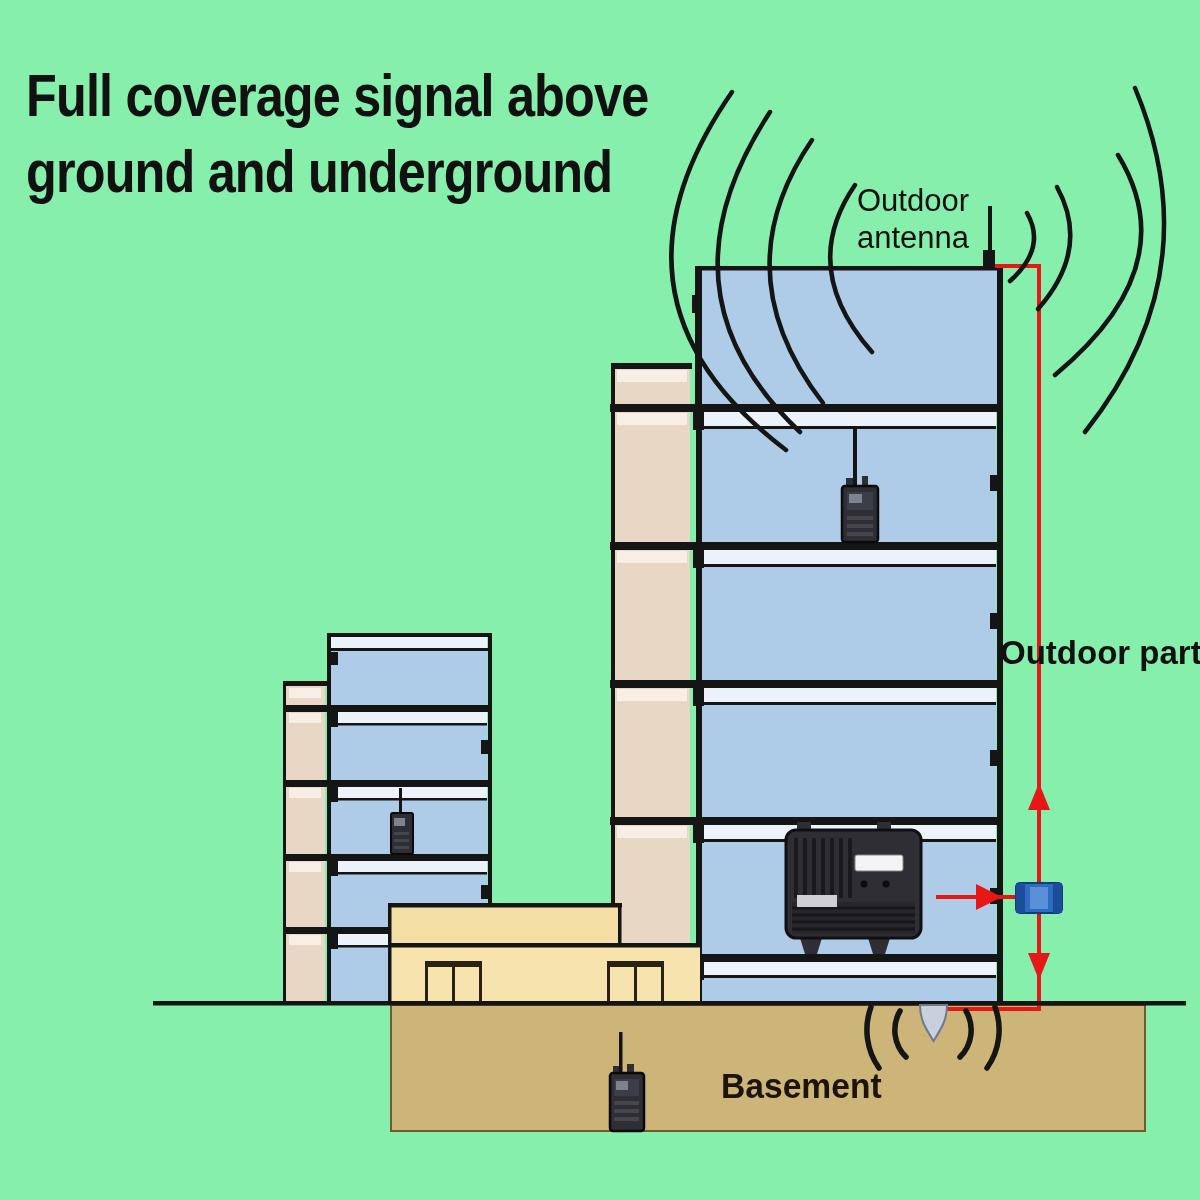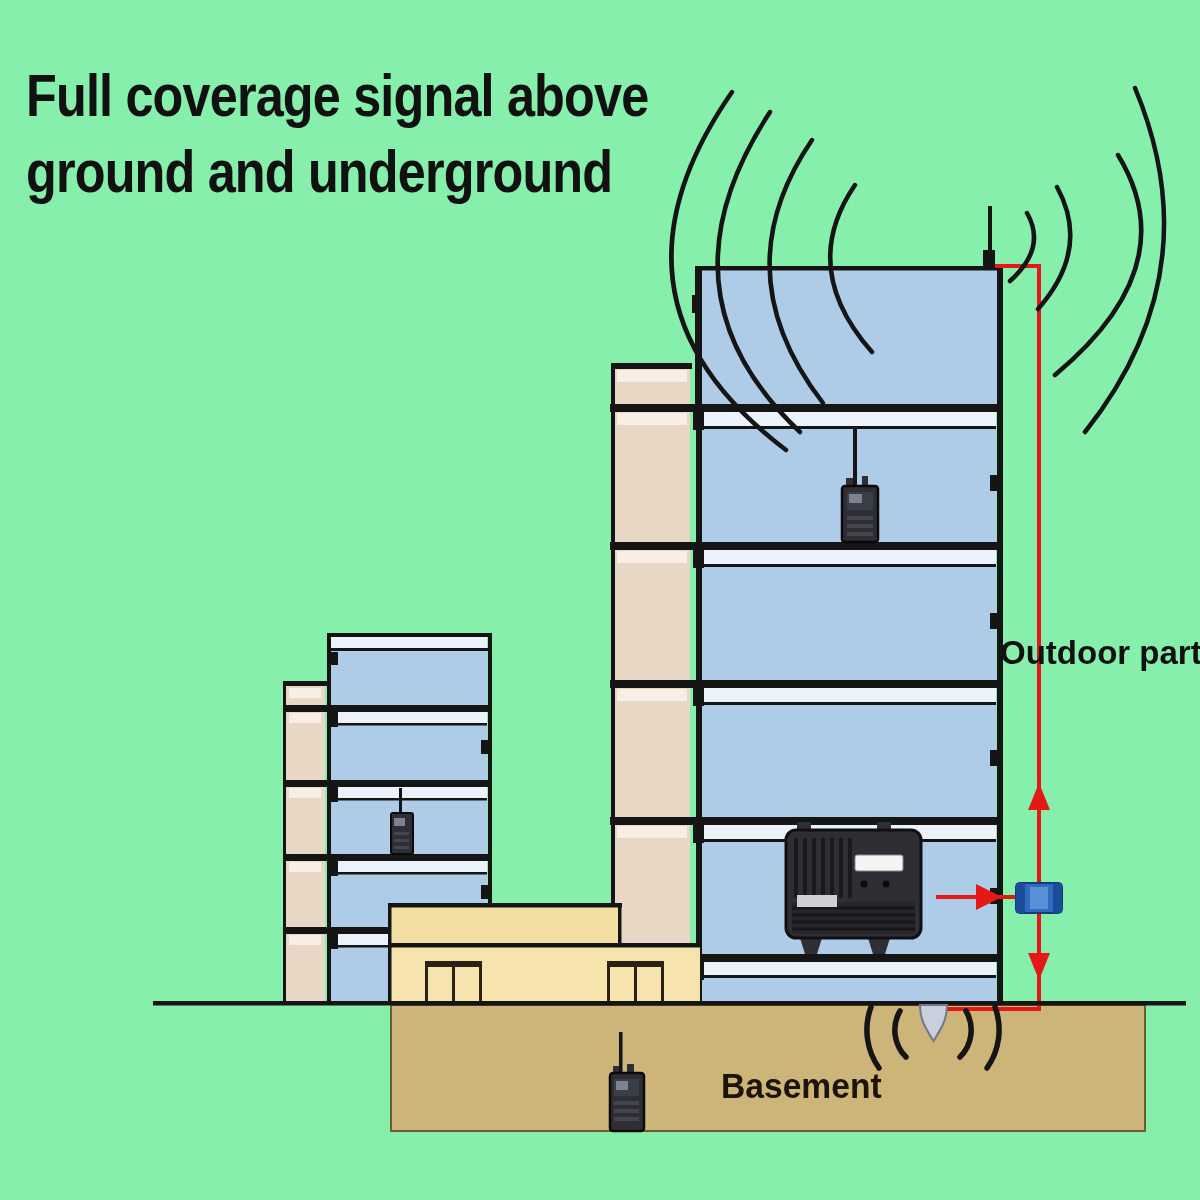--- a/index.html
+++ b/index.html
@@ -256,18 +256,22 @@
     <path class="arc" d="M 1118 155 Q 1186 266 1055 375"></path>
     <path class="arc" d="M 1135 88 Q 1212 272 1085 432"></path>
   </g>
 </svg>
 
 <div class="lbl title">
   <div>Full coverage signal above</div>
   <div>ground and underground</div>
 </div>
 
+<div class="lbl outdoor">
+  <div>Outdoor</div>
+  <div>antenna</div>
+</div>
 
 <div class="lbl groundpart">Outdoor part</div>
 
 <div class="lbl basement">Basement</div>
 
 </div>
 
 </body></html>

